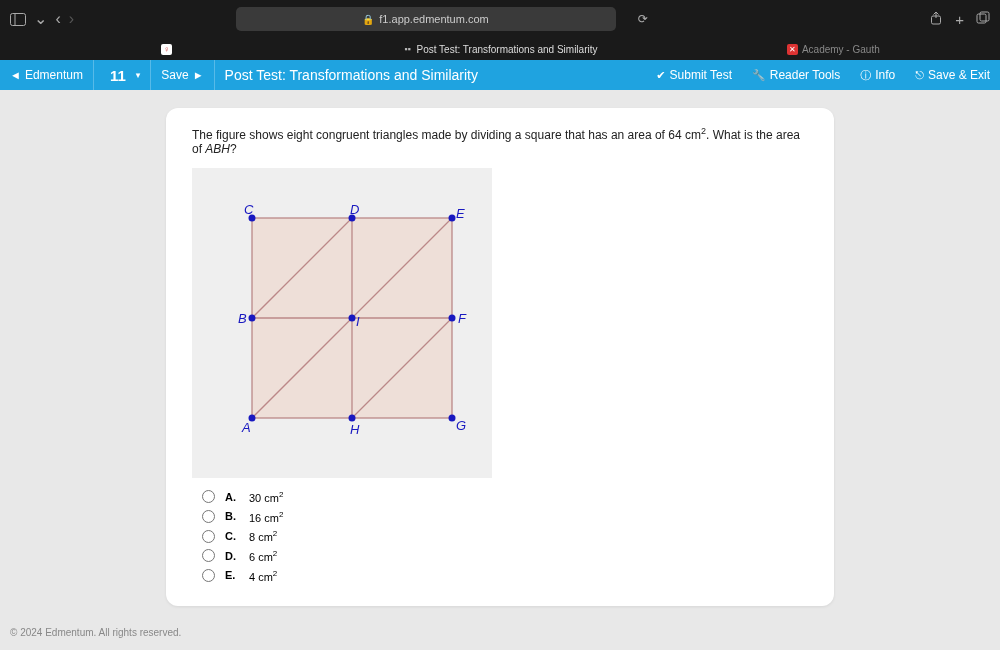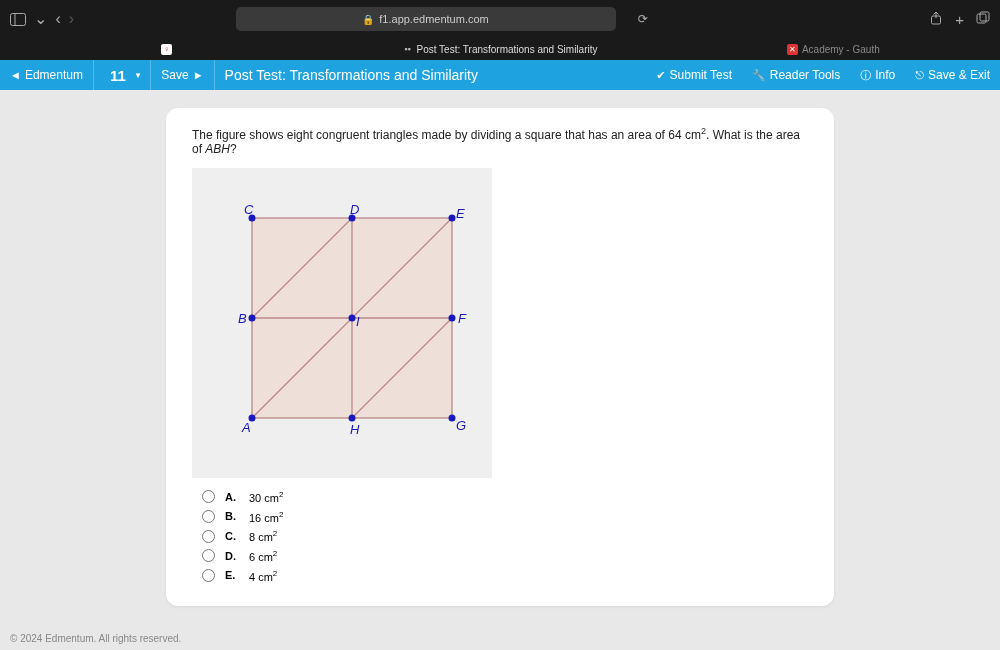--- a/index.html
+++ b/index.html
@@ -43,21 +43,21 @@
 
   .figure { background:#efefef; width:300px; height:310px; position:relative; margin-bottom:12px;}
   .figsvg { position:absolute; left:0; top:0; }
 
   .answers { padding-left:10px; }
   .ans { display:flex; align-items:center; gap:10px; font-size:11px; margin:6px 0;}
   .ans input { accent-color:#1fa3e0; }
   .ans .lab { font-weight:bold; width:14px;}
   .ans .val sup { font-size:8px;}
 
-  .footer { position:fixed; bottom:6px; left:10px; font-size:10px; color:#888;}
+  .footer { position:fixed; bottom:12px; left:10px; font-size:10px; color:#888;}
 </style>
 </head>
 <body>
 
 <div class="chrome">
   <div class="chrome-top">
     <div class="nav-group">
       <span class="sidebar-btn">
         <svg width="16" height="13" viewBox="0 0 16 13">
             <rect x="0.5" y="0.5" width="15" height="12" rx="2" fill="none" stroke="#aaa"></rect>

